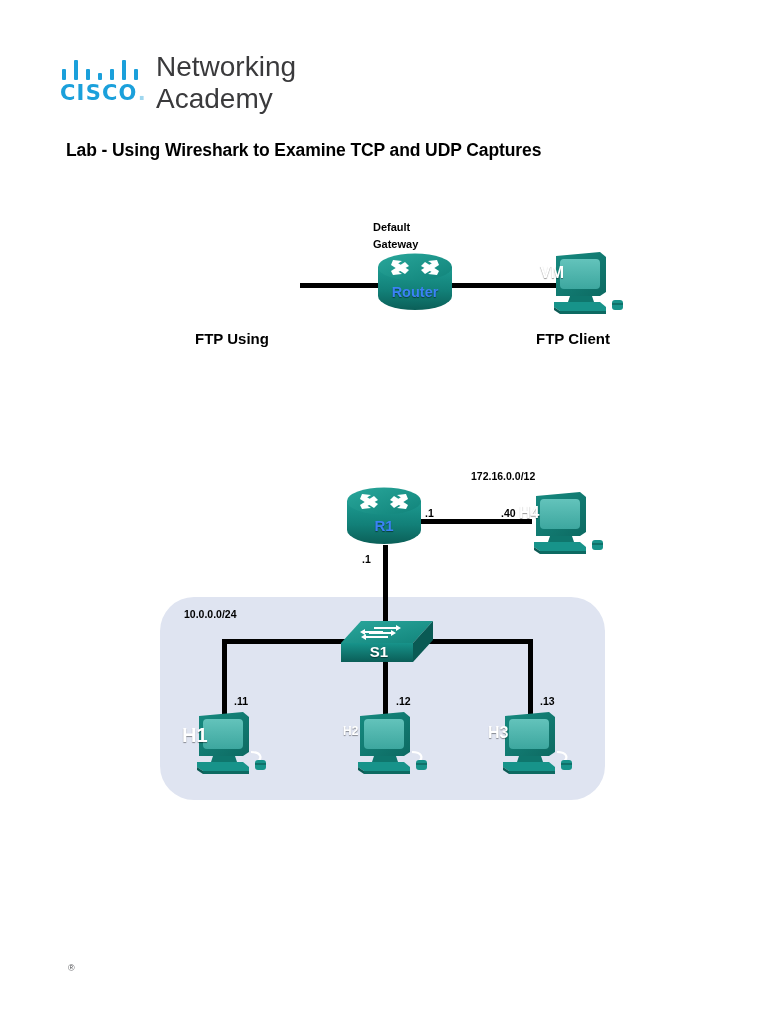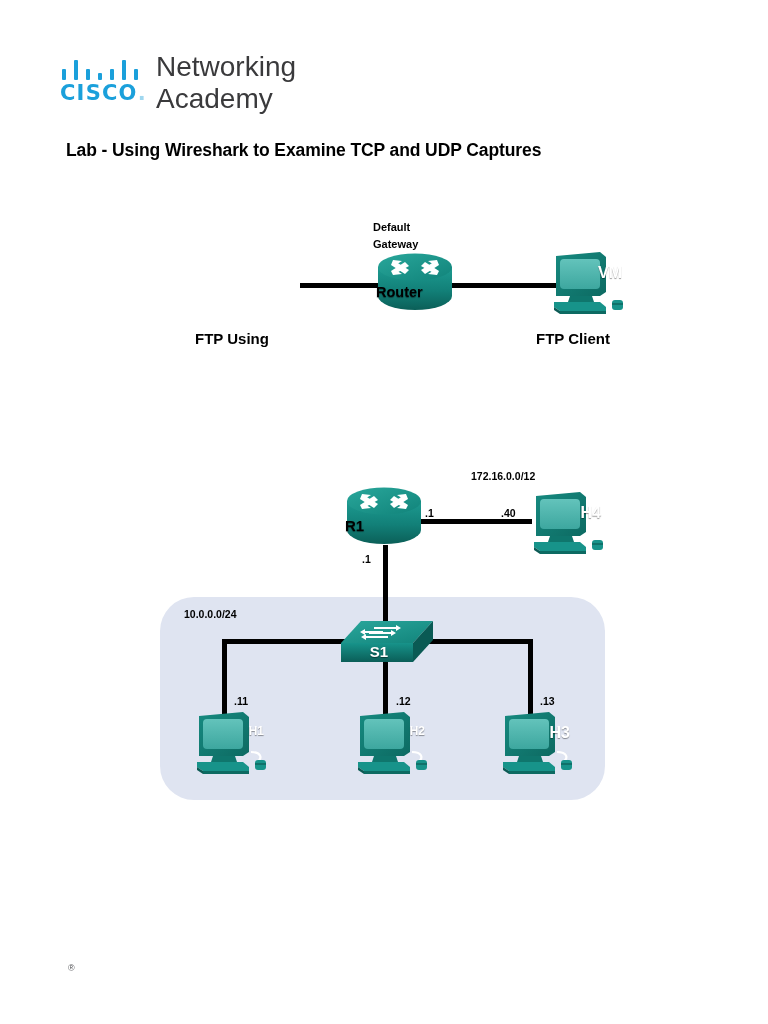--- a/index.html
+++ b/index.html
@@ -114,33 +114,34 @@
     font-size: 14.5px;
     font-weight: 700;
     color: #1a1a1a;
   }
 
   
   .router { position: absolute; }
   .router-label {
     position: absolute;
     width: 100%;
-    font-family: "Liberation Sans", sans-serif;
-    font-weight: 700;
-    color: #000000;
+    text-align: center;
+    font-family: "Liberation Sans", sans-serif;
+    font-weight: 700;
+    color: #3b82f6;
     text-shadow: 0 1px 1px rgba(0,0,0,.45);
     pointer-events: none;
   }
 
   
   .pc { position: absolute; }
   .pc-label {
     position: absolute;
     width: 100%;
-    text-align: right;
+    text-align: left;
     font-family: "Liberation Sans", sans-serif;
     font-weight: 700;
     color: #ffffff;
     text-shadow: 0 1px 1px rgba(0,0,0,.4);
     pointer-events: none;
   }
 
   
   .switch { position: absolute; }
   .switch-label {
@@ -380,21 +381,21 @@
       <path d="M8,4 L52,0 L58,5 L58,40 L52,44 L8,44 Z" fill="url(#mon1b)"></path>
       <rect x="12" y="7" width="40" height="30" rx="4" fill="url(#scr1b)"></rect>
       <path d="M22,44 L44,44 L46,50 L20,50 Z" fill="#0f766d"></path>
       <path d="M6,50 L52,50 L58,55 L58,59 L12,59 L6,55 Z" fill="#17938a"></path>
       <path d="M6,55 L12,59 L12,62 L6,58 Z" fill="#0c5b55"></path>
       <path d="M12,59 L58,59 L58,62 L12,62 Z" fill="#0d6a62"></path>
       <path d="M60,40 C70,40 72,46 66,50" stroke="#ffffff" stroke-width="2.2" fill="none"></path>
       <rect x="64" y="48" width="11" height="10" rx="3" fill="#17938a"></rect>
       <path d="M64,52 L75,52" stroke="#0c5b55" stroke-width="1.2"></path>
     </svg>
-    <div class="pc-label" style="top:12px; left:-9px; font-size:12px;">H1</div>
+    <div class="pc-label" style="top:12px; left:-9px; font-size:20px;">H1</div>
   </div>
   <div class="label small-ip" style="left:234px; top:695px;">.11</div>
 
   <div class="pc" style="left:352px; top:712px; width:82px; height:64px;">
     <svg width="82" height="64" viewBox="0 0 82 64" xmlns="http://www.w3.org/2000/svg">
       <defs>
         <linearGradient id="mon2b" x1="0" y1="0" x2="1" y2="1">
           <stop offset="0%" stop-color="#168a80"></stop>
             <stop offset="100%" stop-color="#0d6a62"></stop>
         </linearGradient>

